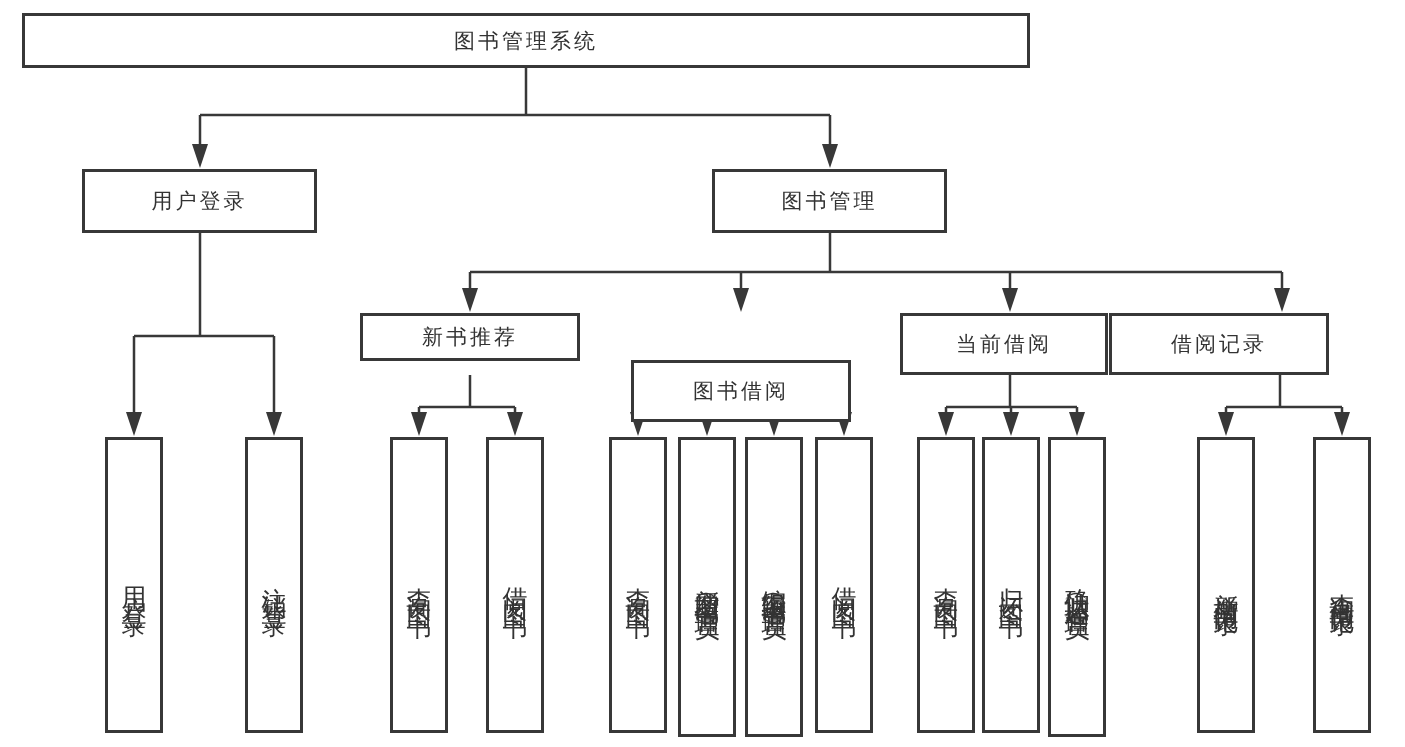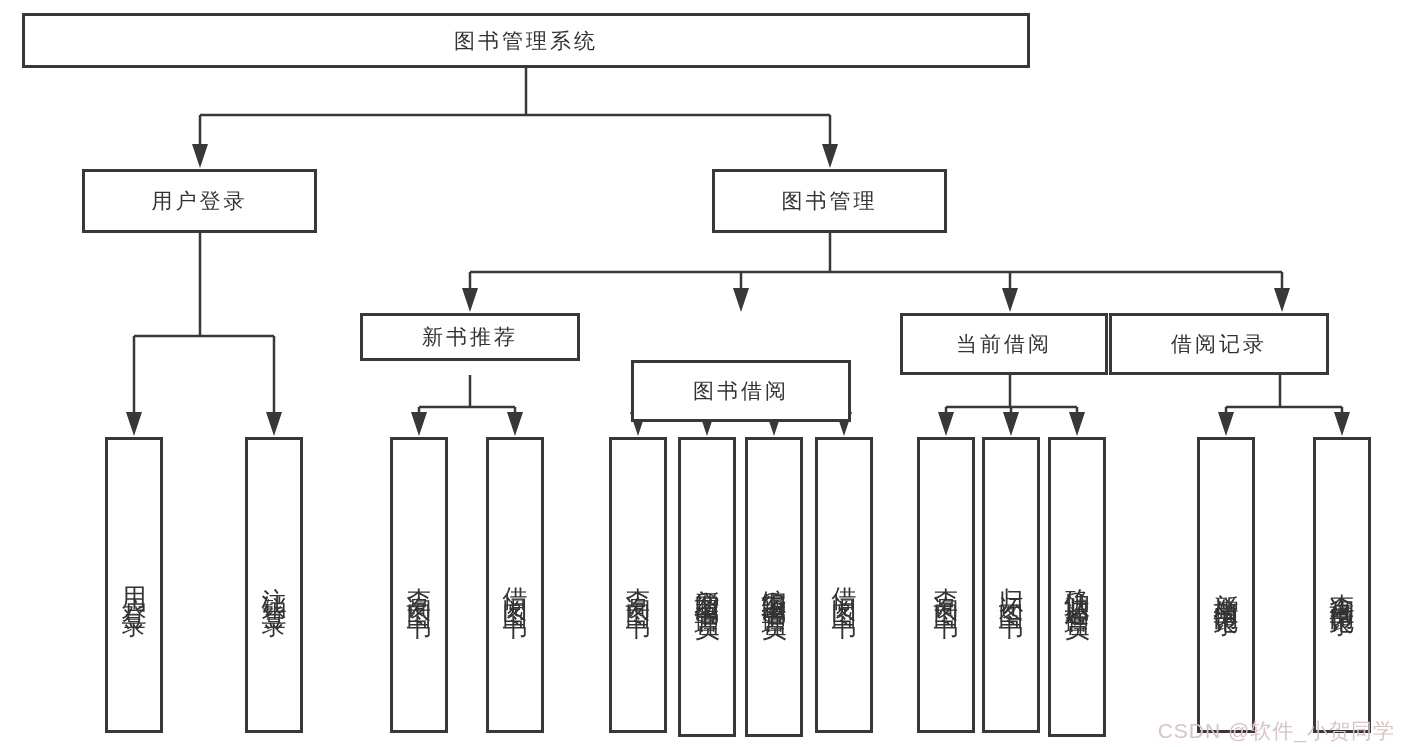--- a/index.html
+++ b/index.html
@@ -141,15 +141,14 @@
     <span class="vtext">确认归还（管理员）</span>
   </div>
 
   <div class="box vbox dense" style="left:1197px;top:437px;width:58px;height:296px;">
     <span class="vtext">新增借阅记录</span>
   </div>
   <div class="box vbox dense" style="left:1313px;top:437px;width:58px;height:296px;">
     <span class="vtext">查询借阅记录</span>
   </div>
 
-  <div class="watermark">CSDN @软件_小贺同学</div>
 
 </div>
 
 </body></html>

